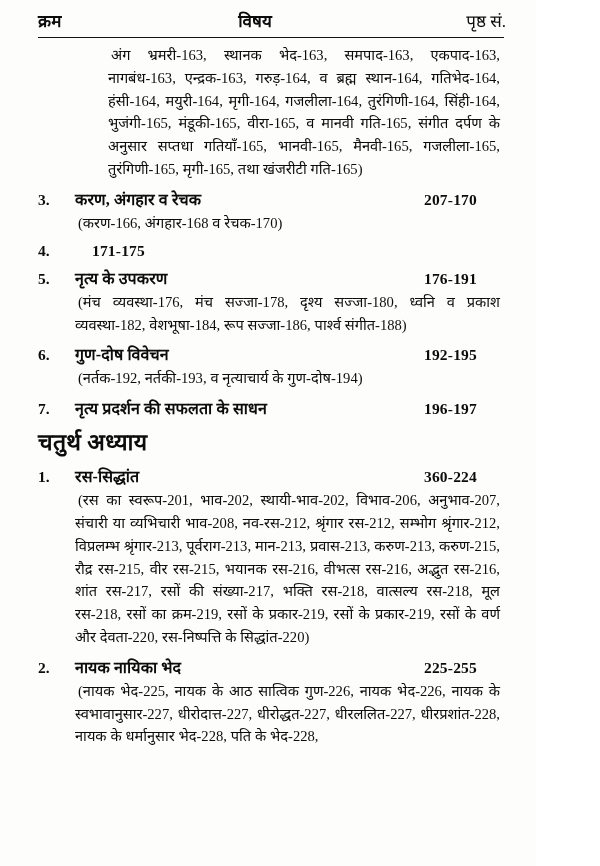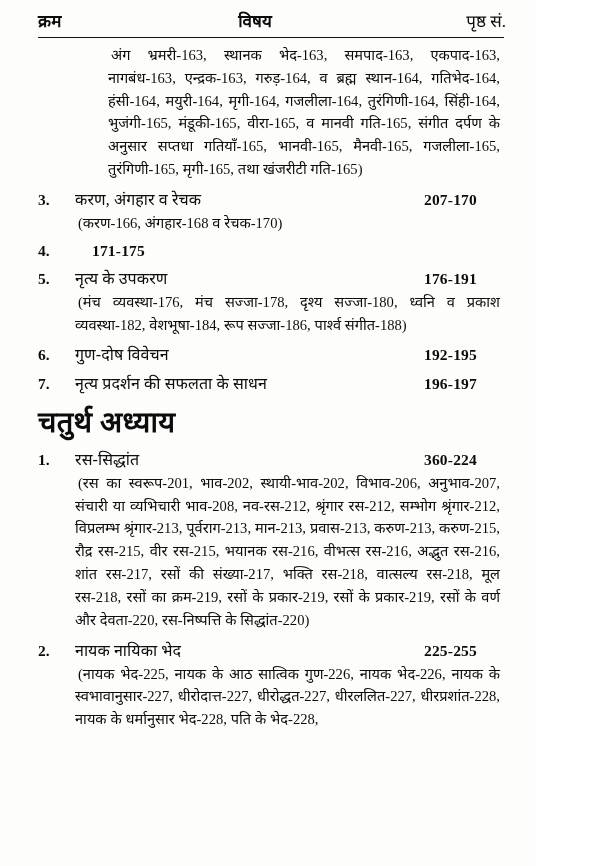--- a/index.html
+++ b/index.html
@@ -93,36 +93,36 @@
     margin-bottom: 2px;
   }
   .entry .num {
     flex: 0 0 37px;
     font-size: 15.5px;
     font-weight: 700;
   }
   .entry .title {
     flex: 1 1 auto;
     font-size: 16px;
-    font-weight: 400;
+    font-weight: 700;
     letter-spacing: 0.1px;
   }
   .entry .pages {
     flex: 0 0 auto;
     font-size: 15.5px;
     font-weight: 700;
     letter-spacing: 0.2px;
     text-align: right;
     min-width: 70px;
     padding-right: 27px;
   }
 
   
   .chapter-heading {
-    font-size: 29px;
+    font-size: 23px;
     font-weight: 700;
     padding: 8px 16px 0 38px;
     letter-spacing: 0.3px;
     line-height: 1.25;
   }
 </style>
 </head>
 <body>
 
 <div class="page">
@@ -150,20 +150,21 @@
         <span class="num">5.</span>
         <span class="title">नृत्य के उपकरण</span>
         <span class="pages">176-191</span>
       </div>
       <p class="detail indent-open">(मंच व्यवस्था-176, मंच सज्जा-178, दृश्य सज्जा-180, ध्वनि व प्रकाश व्यवस्था-182, वेशभूषा-184, रूप सज्जा-186, पार्श्व संगीत-188)</p>
       <div class="entry">
         <span class="num">6.</span>
         <span class="title">गुण-दोष विवेचन</span>
         <span class="pages">192-195</span>
       </div>
+      <p class="detail indent-open">(नर्तक-192, नर्तकी-193, व नृत्याचार्य के गुण-दोष-194)</p>
       <div class="entry">
         <span class="num">7.</span>
         <span class="title">नृत्य प्रदर्शन की सफलता के साधन</span>
         <span class="pages">196-197</span>
       </div>
       <div class="chapter-heading">चतुर्थ अध्याय</div>
       <div class="entry">
         <span class="num">1.</span>
         <span class="title">रस-सिद्धांत</span>
         <span class="pages">360-224</span>

